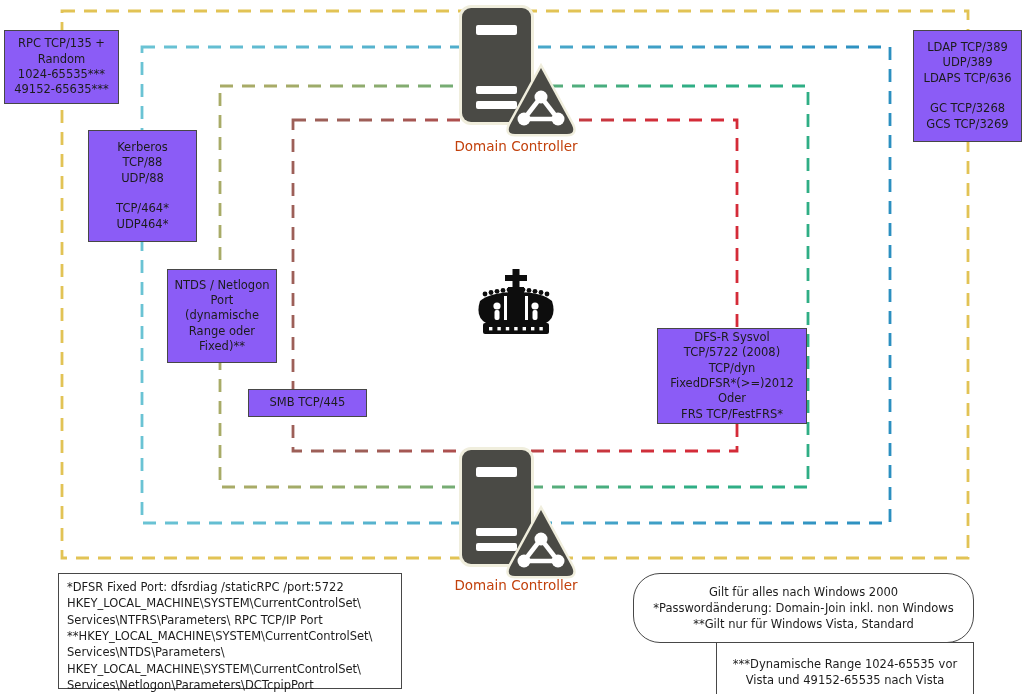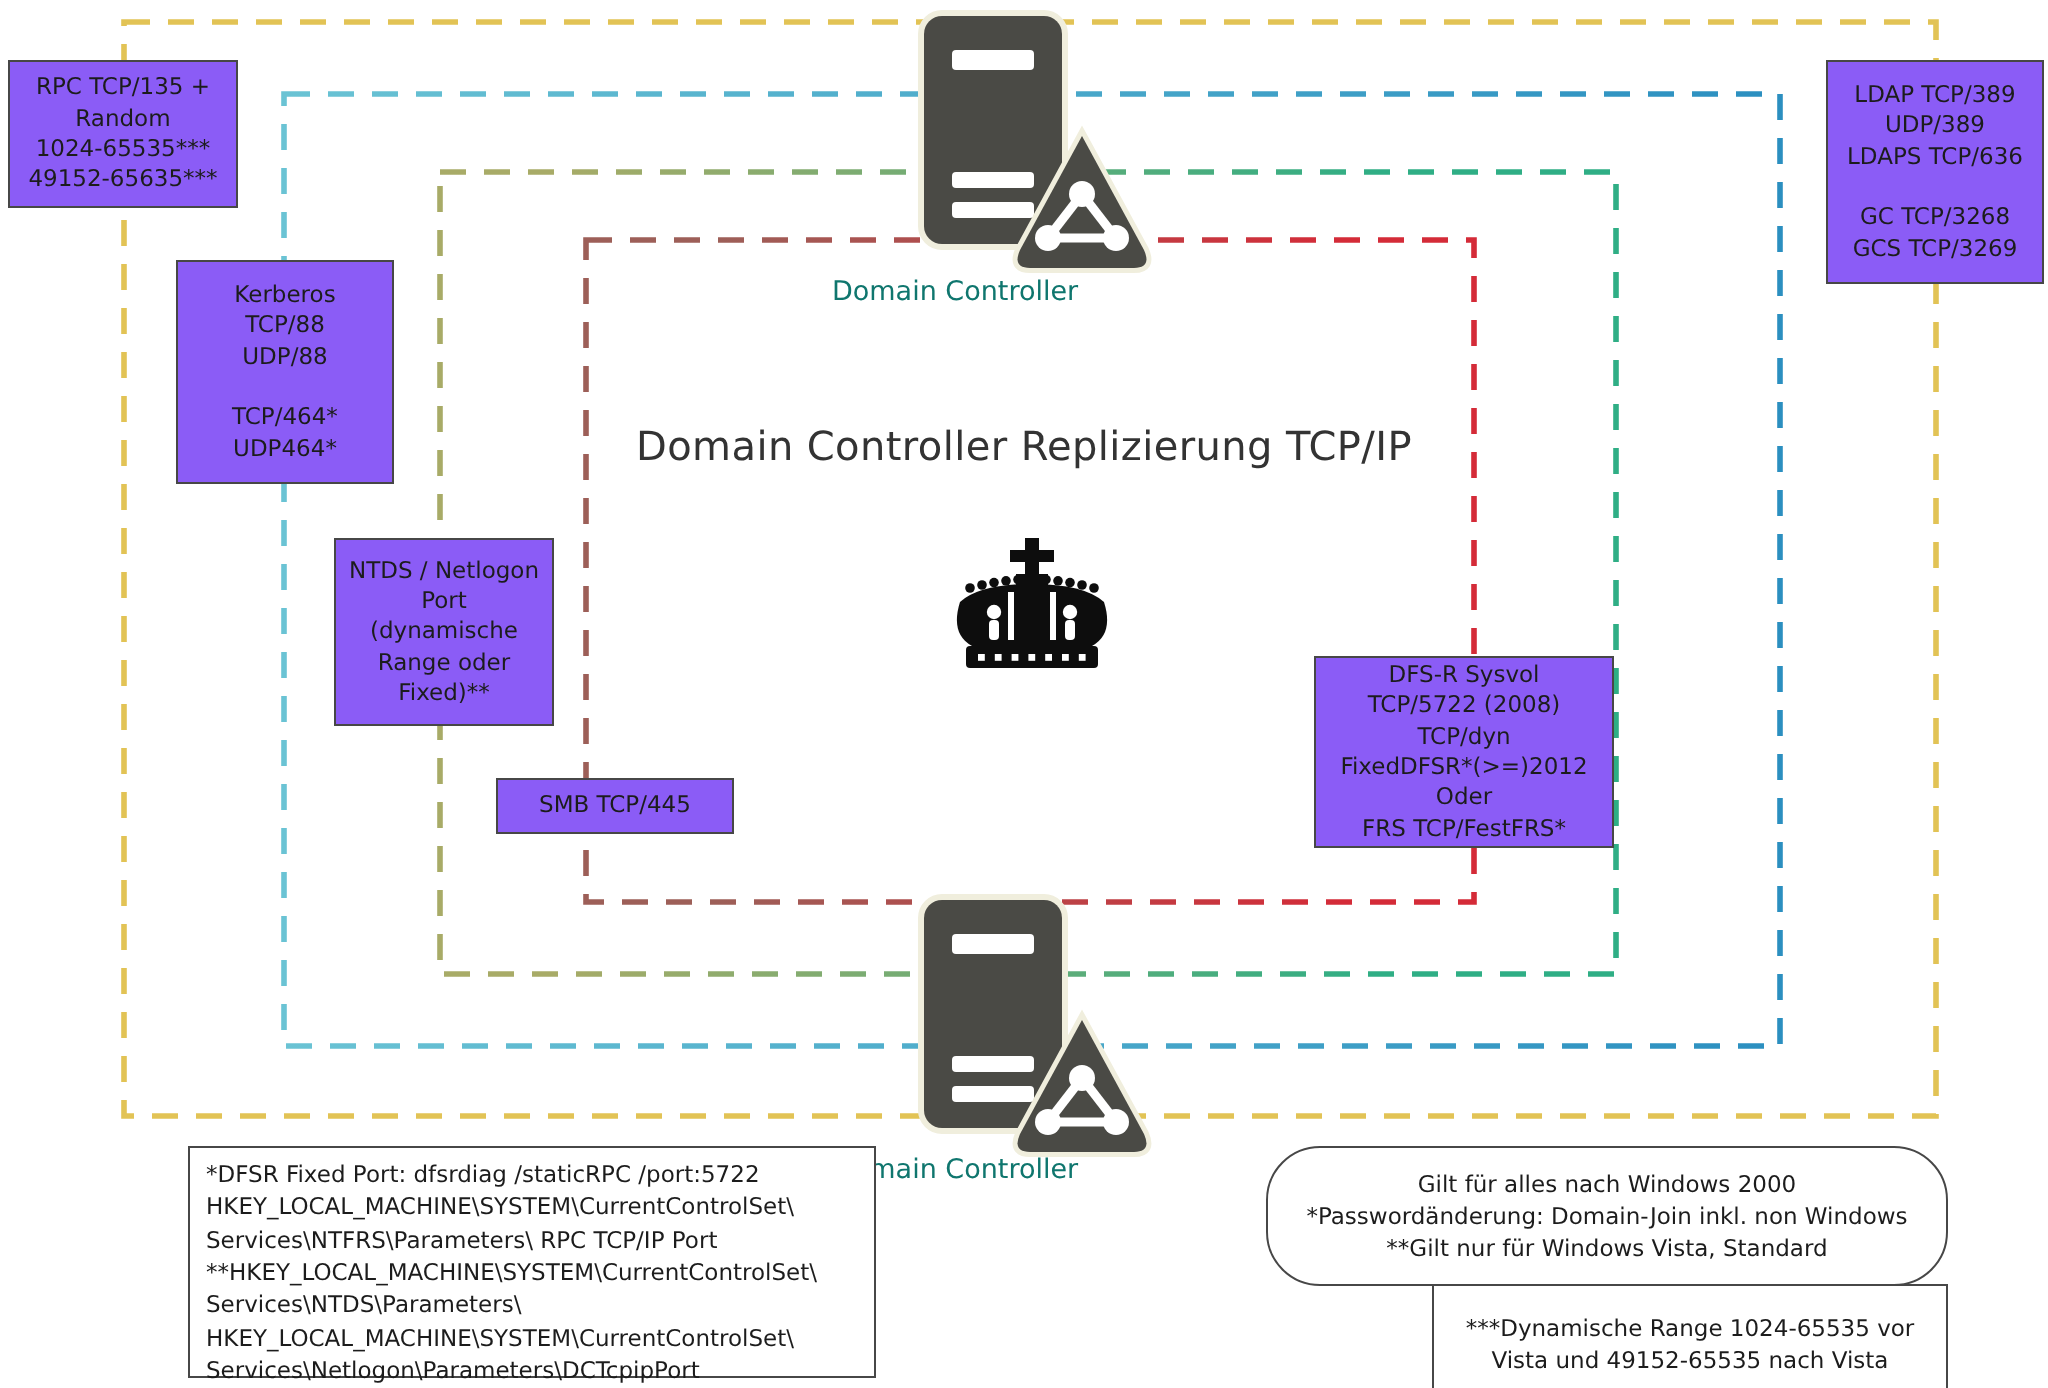--- a/index.html
+++ b/index.html
@@ -25,31 +25,31 @@
   }
   .notebox{
     position:absolute;
     background:#ffffff;
     border:1.5px solid #474747;
     white-space:pre-line;
     font-size:11.5px;line-height:1.42;
     color:#1c1c1c;
     box-sizing:border-box;
   }
-  .notebox.left-align{text-align:left;padding:5px 8px;margin-left:36px;}
+  .notebox.left-align{text-align:left;padding:5px 8px;}
   .notebox.centered{display:flex;align-items:center;justify-content:center;text-align:center;padding:4px 8px;}
   #title{
     position:absolute;left:0;right:0;top:211px;
     text-align:center;
     font-size:20px;color:#333333;
     letter-spacing:0.2px;
   }
   .dc-label{
-    position:absolute;width:200px;text-align:left;
-    font-size:13.5px;color:#0f766e;
+    position:absolute;width:200px;text-align:center;
+    font-size:13.5px;color:#c2410c;
   }
   #dc-label-top{left:416px;top:138px;}
   #dc-label-bottom{left:416px;top:577px;}
   
   #box-rpc{left:4px;top:30px;width:115px;height:74px;}
   #box-kerberos{left:88px;top:130px;width:109px;height:112px;}
   #box-ntds{left:167px;top:269px;width:110px;height:94px;}
   #box-smb{left:248px;top:389px;width:119px;height:28px;}
   #box-ldap{left:913px;top:30px;width:109px;height:112px;}
   #box-dns{left:831px;top:173px;width:117px;height:48px;}
@@ -134,21 +134,20 @@
       <rect x="489" y="327" width="3.4" height="3.4" fill="#ffffff"></rect>
       <rect x="497.4" y="327" width="3.4" height="3.4" fill="#ffffff"></rect>
       <rect x="505.8" y="327" width="3.4" height="3.4" fill="#ffffff"></rect>
       <rect x="514.2" y="327" width="3.4" height="3.4" fill="#ffffff"></rect>
       <rect x="522.6" y="327" width="3.4" height="3.4" fill="#ffffff"></rect>
       <rect x="531" y="327" width="3.4" height="3.4" fill="#ffffff"></rect>
       <rect x="539.4" y="327" width="3.4" height="3.4" fill="#ffffff"></rect>
     </g>
   </svg>
 
-  <div id="title">Domain Controller Replizierung TCP/IP</div>
 
   <div id="dc-label-top" class="dc-label">Domain Controller</div>
   <div id="dc-label-bottom" class="dc-label">Domain Controller</div>
 
   <div id="box-rpc" class="pbox">RPC TCP/135 +
 Random
 1024-65535***
 49152-65635***</div>
   <div id="box-kerberos" class="pbox">Kerberos
 TCP/88

